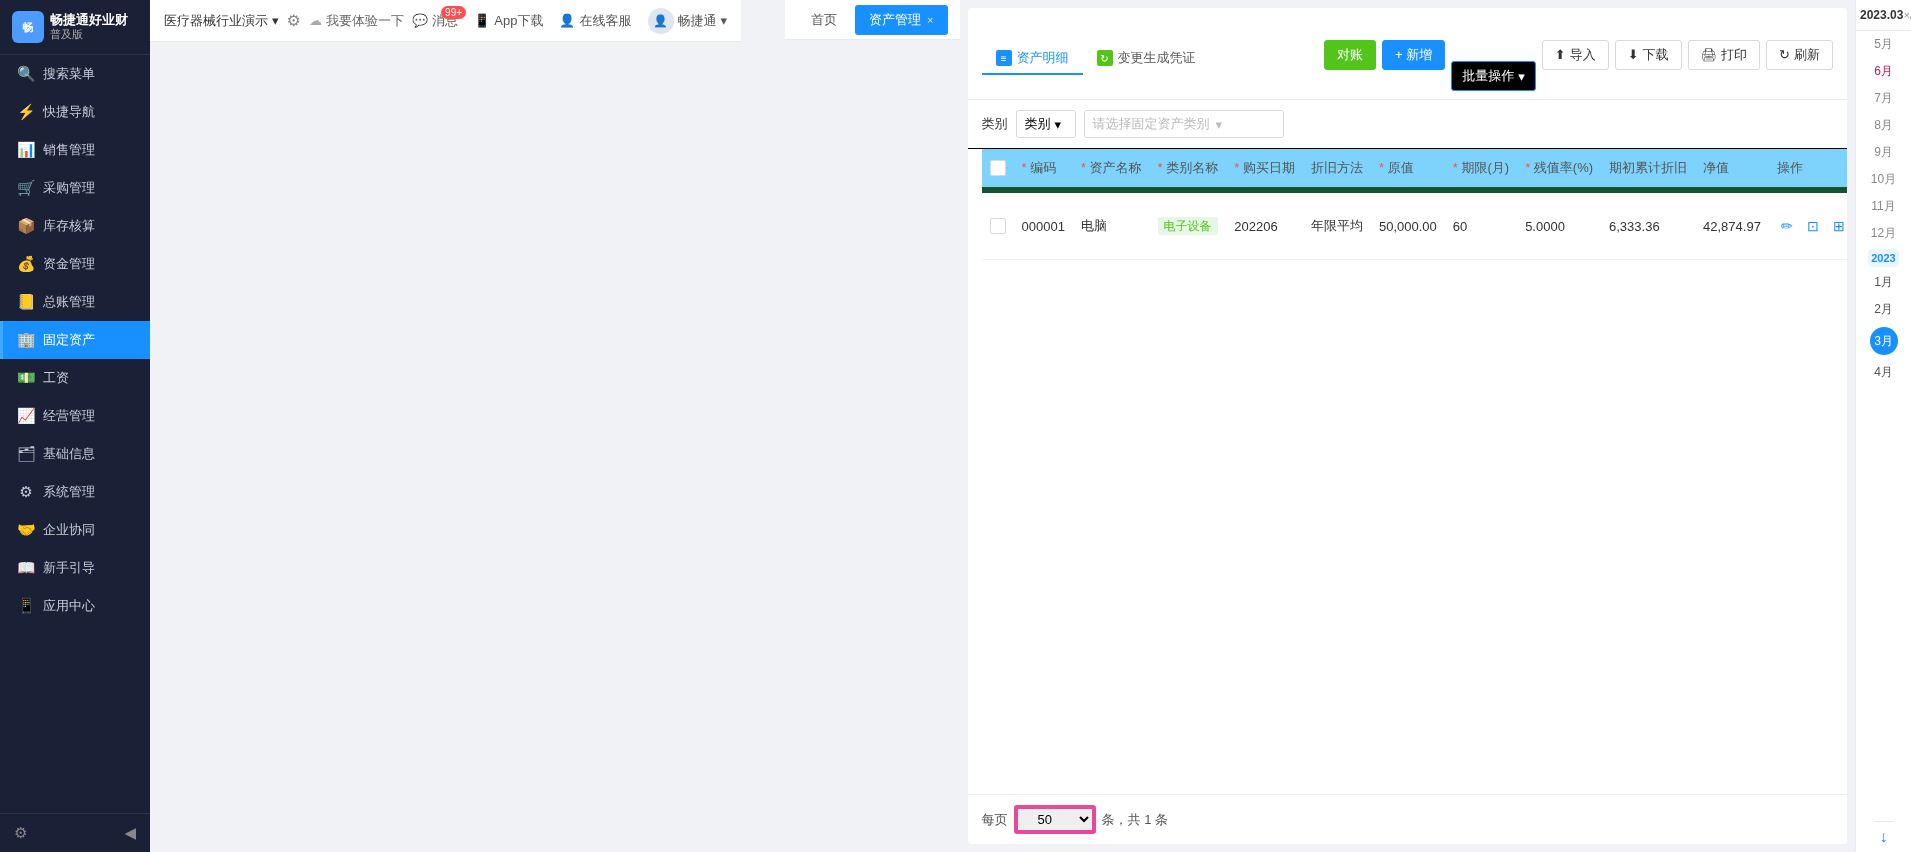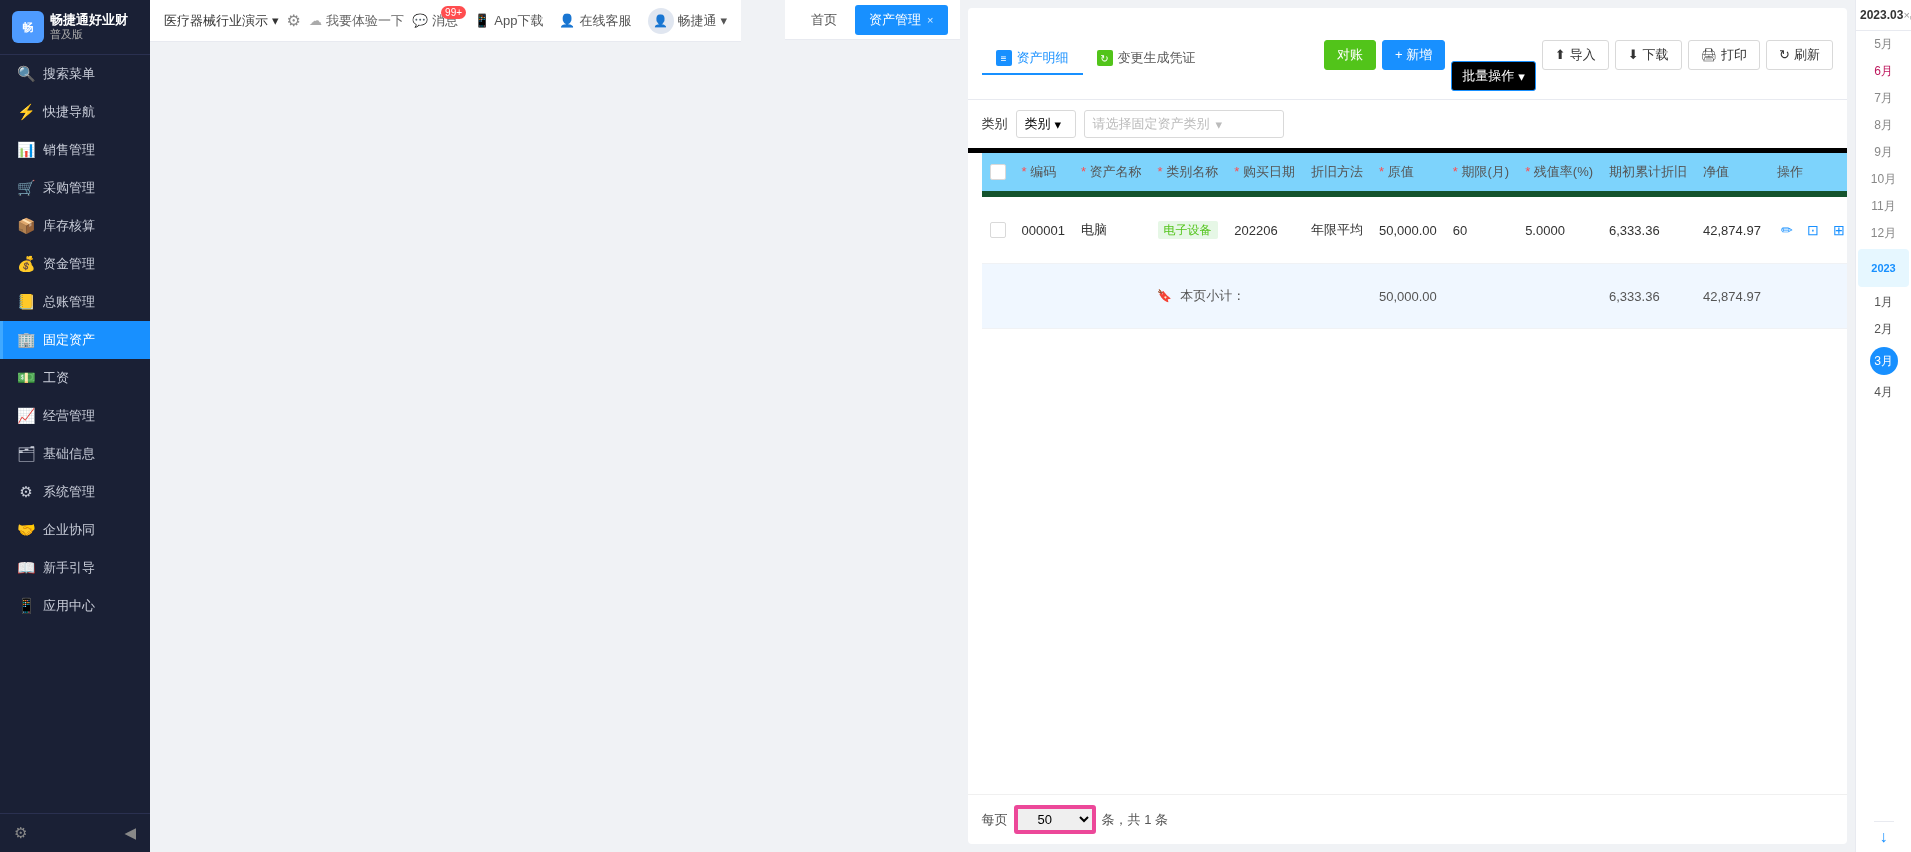--- a/index.html
+++ b/index.html
@@ -220,21 +220,21 @@
       color: white;
       border-color: #1890ff;
       padding: 5px 10px;
       margin-top: 43px;
     }
 
     
     .filterbar {
       display: flex; align-items: center; gap: 8px;
       padding: 10px 14px;
-      border-bottom: 5px solid #000000;
+      border-bottom: 1px solid #000000;
       flex-shrink: 0;
       text-align: center;
     }
     .filter-label { font-size: 13px; color: #333; }
     .filter-select {
       display: flex; align-items: center; gap: 4px;
       border: 1px solid #d9d9d9;
       border-radius: 3px;
       padding: 4px 8px;
       font-size: 13px;
@@ -609,35 +609,20 @@
             <td>
               <div class="action-icons">
                 <span class="action-icon" title="编辑">✏</span>
                 <span class="action-icon" title="复制">⊡</span>
                 <span class="action-icon" title="更多">⊞</span>
                 <span class="action-icon del" title="删除">🗑</span>
               </div>
             </td>
           </tr>
 
-          <tr class="subtotal-row">
-            <td></td>
-            <td></td>
-            <td></td>
-            <td colspan="3">
-              <span style="color:#1890ff;font-size:12px;margin-right:4px;">🔖</span>
-              <span>本页小计：</span>
-            </td>
-            <td>50,000.00</td>
-            <td></td>
-            <td></td>
-            <td>6,333.36</td>
-            <td>42,874.97</td>
-            <td></td>
-          </tr>
         </tbody>
       </table>
     </div>
 
     <div class="table-footer">
       <span>每页</span>
       <select class="page-select">
         <option value="50">50</option>
         <option value="100">100</option>
         <option value="200">200</option>
@@ -657,21 +642,21 @@
 
     <div class="rp-month" style="color:#888;font-size:12px;">5月</div>
     <div class="rp-month" style="color:#be185d;font-size:12px;">6月</div>
     <div class="rp-month" style="color:#888;font-size:12px;">7月</div>
     <div class="rp-month" style="color:#888;font-size:12px;">8月</div>
     <div class="rp-month" style="color:#888;font-size:12px;">9月</div>
     <div class="rp-month" style="color:#888;font-size:12px;">10月</div>
     <div class="rp-month" style="color:#888;font-size:12px;">11月</div>
     <div class="rp-month" style="color:#888;font-size:12px;">12月</div>
   </div>
-  <div class="rp-year-label" style="background:#e6f7ff;color:#1890ff;border-radius:4px;margin:2px 4px;padding:13px;">2023</div>
+  <div class="rp-year-label" style="background:#e6f7ff;color:#1890ff;border-radius:4px;margin:2px 4px;padding:3px;">2023</div>
   <div class="rp-section">
     <div class="rp-month" style="font-size:12px;">1月</div>
     <div class="rp-month" style="font-size:12px;">2月</div>
     <div style="display:flex;justify-content:center;padding:2px 0;font-family:Liberation Mono, monospace;">
       <div class="rp-month circle" style="font-size:12px;">3月</div>
     </div>
     <div class="rp-month" style="font-size:12px;">4月</div>
   </div>
   <div class="rp-footer">
     <span style="color:#1890ff;font-size:16px;">↓</span>

